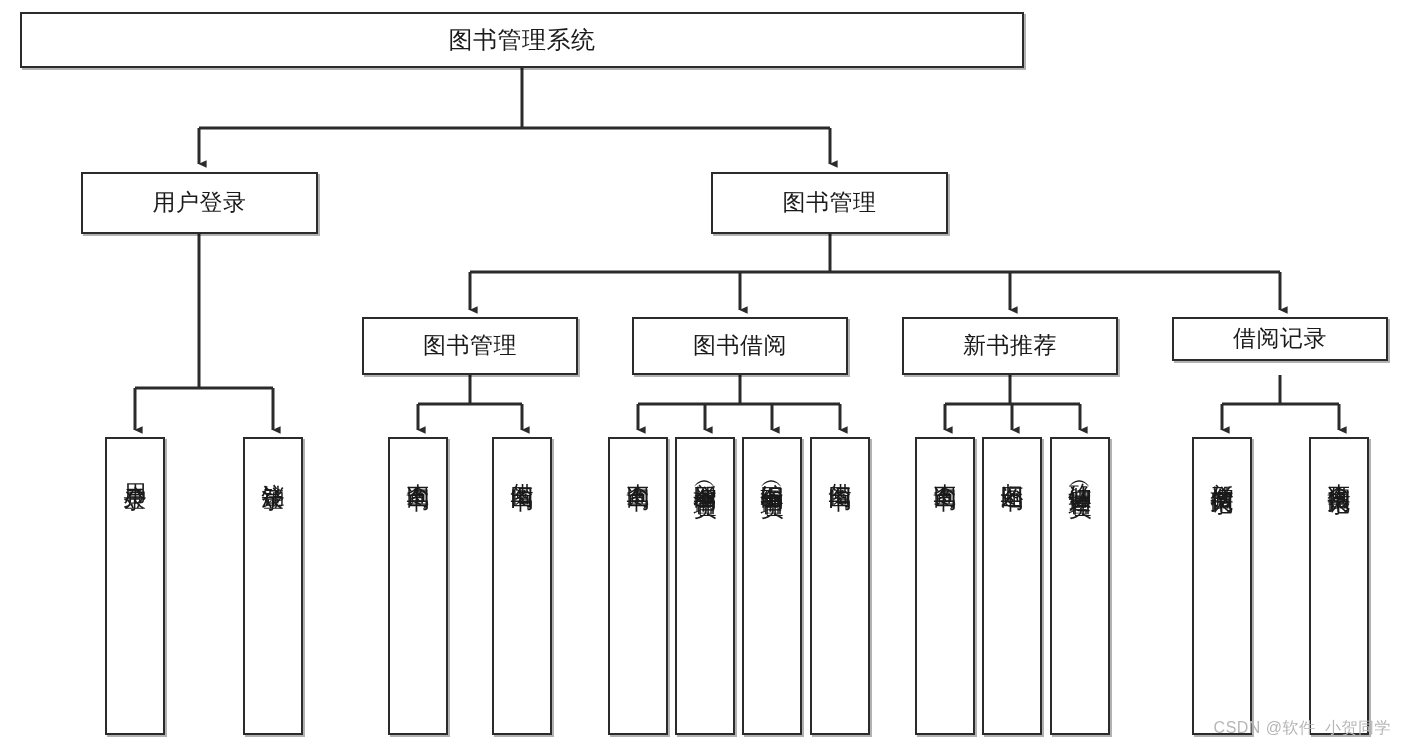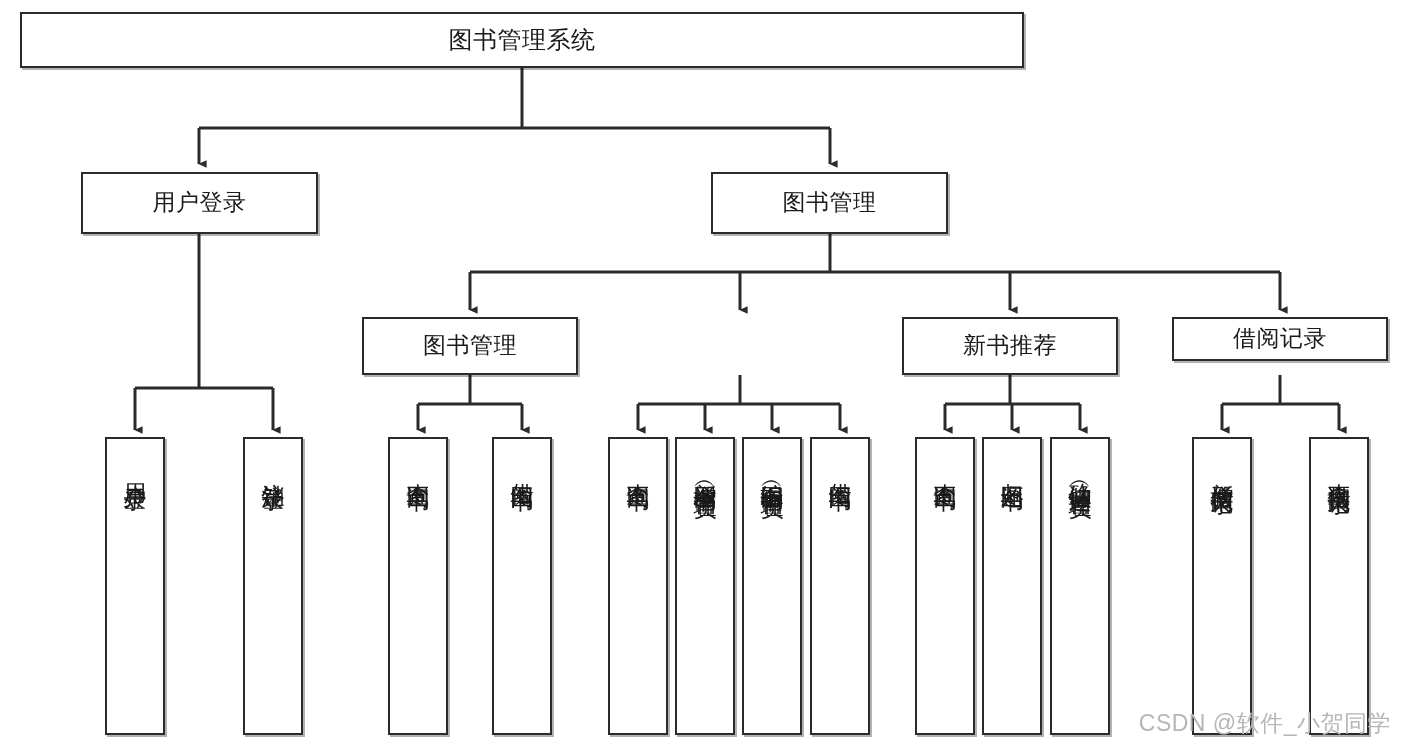--- a/index.html
+++ b/index.html
@@ -67,21 +67,21 @@
     line-height: 1.18;
     letter-spacing: 2px;
     white-space: nowrap;
   }
   
   #watermark {
     position: absolute;
     right: 14px;
     bottom: 8px;
     z-index: 5;
-    font-size: 23px;
+    font-size: 16px;
     color: #b6b6b6;
     letter-spacing: 0.5px;
     white-space: nowrap;
   }
 </style>
 </head>
 <body>
 
 <div id="diagram-root">
 
@@ -149,20 +149,23 @@
   </div>
 
   <div class="node horiz" style="left:711px; top:172px; width:237px; height:62px;">
     <span class="node-label">图书管理</span>
   </div>
 
   <div class="node horiz" style="left:362px; top:317px; width:216px; height:58px;">
     <span class="node-label">图书管理</span>
   </div>
 
+  <div class="node horiz" style="left:632px; top:317px; width:216px; height:58px;">
+    <span class="node-label">图书借阅</span>
+  </div>
 
   <div class="node horiz" style="left:902px; top:317px; width:216px; height:58px;">
     <span class="node-label">新书推荐</span>
   </div>
 
   <div class="node horiz" style="left:1172px; top:317px; width:216px; height:44px;">
     <span class="node-label">借阅记录</span>
   </div>
 
   <div class="node vert" style="left:105px; top:437px; width:60px; height:298px;">

